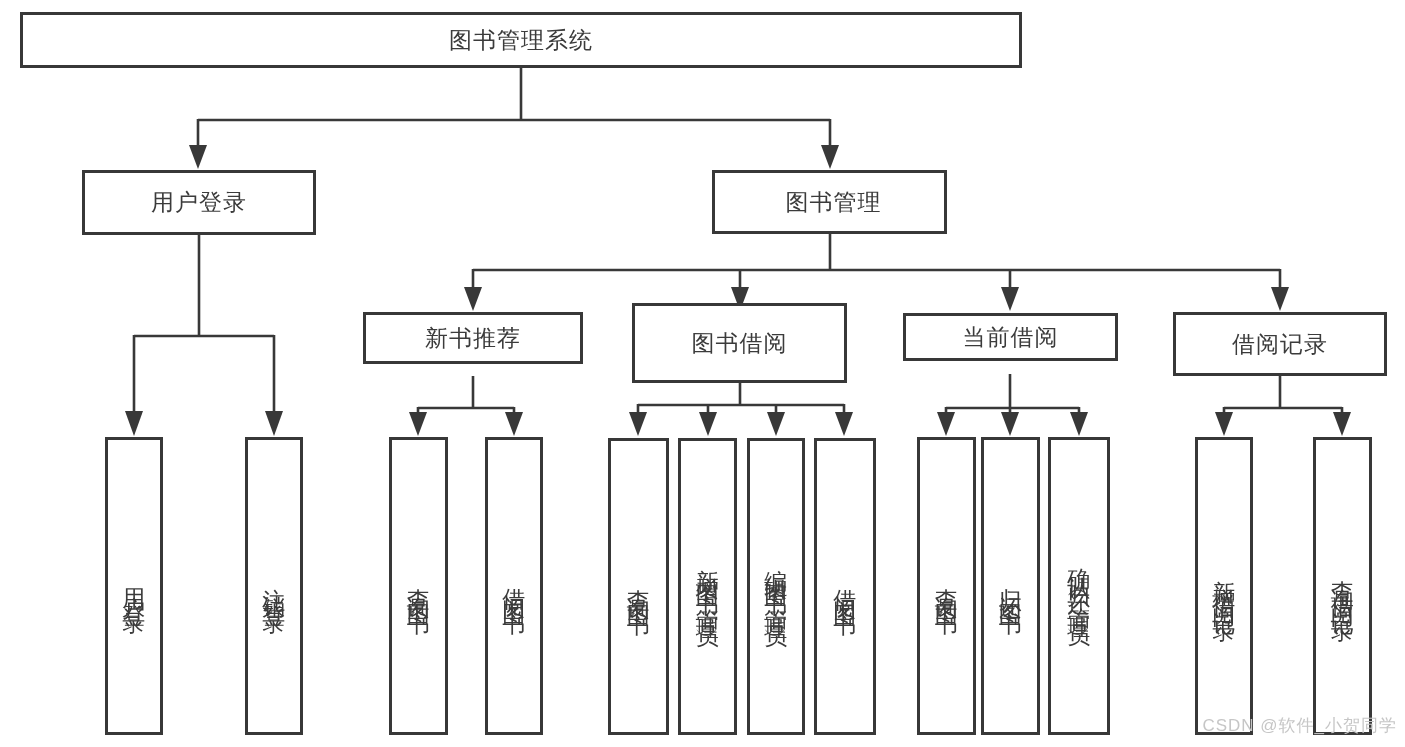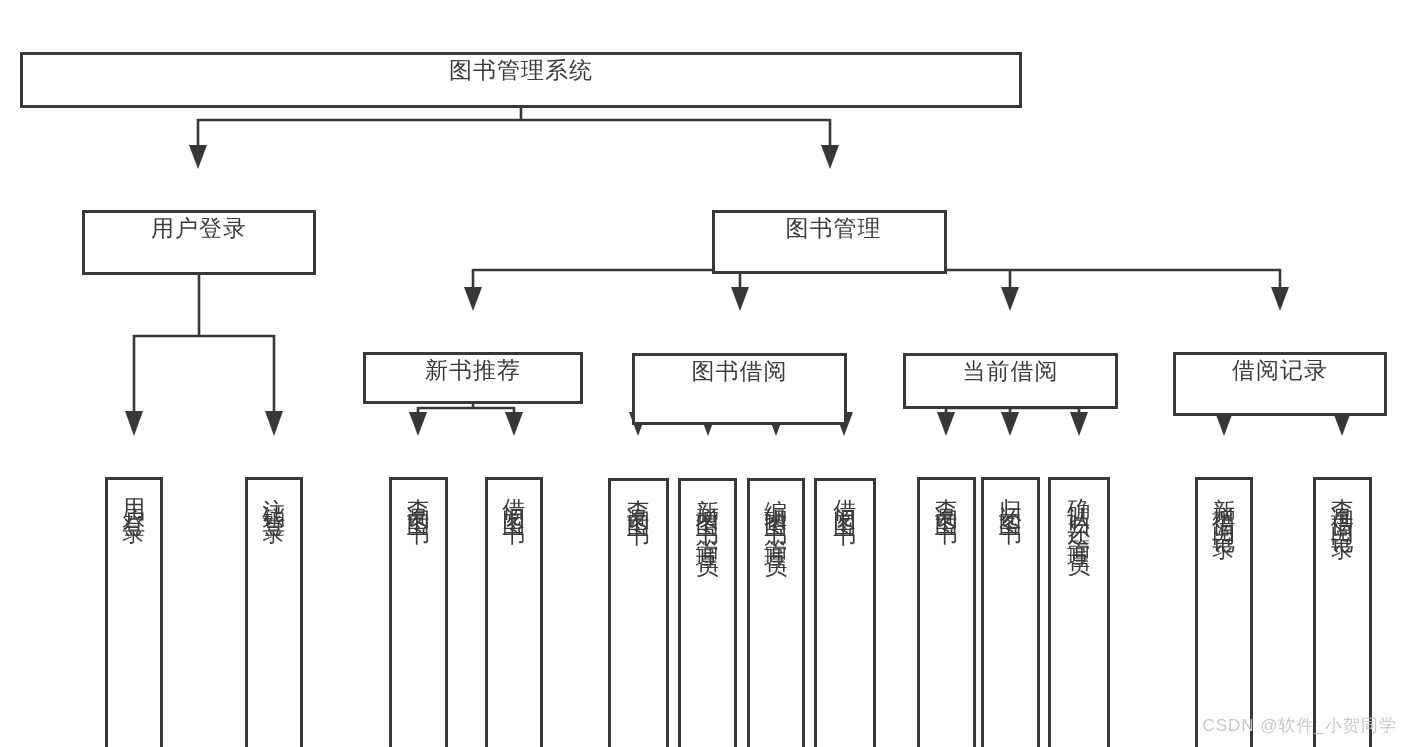--- a/index.html
+++ b/index.html
@@ -19,23 +19,23 @@
   }
   svg.wires { position: absolute; left: 0; top: 0; width: 1405px; height: 747px; }
   svg.wires path { stroke: var(--line); stroke-width: 2.6; fill: none; }
   svg.wires polygon { fill: var(--line); stroke: none; }
   .box {
     position: absolute;
     box-sizing: border-box;
     border: 3px solid var(--line);
     background: var(--background);
     display: flex;
+    align-items: center;
     justify-content: center;
     color: var(--text);
-    margin-top: 40px;
   }
   .h-label {
     font-size: 23px;
     letter-spacing: 1px;
     white-space: nowrap;
   }
   .leaf .v-label {
     writing-mode: vertical-lr;
     text-orientation: mixed;
     font-size: 23px;
@@ -135,24 +135,24 @@
   <div class="box" style="left:82px; top:170px; width:234px; height:65px;">
     <span class="h-label">用户登录</span>
   </div>
   <div class="box" style="left:712px; top:170px; width:235px; height:64px;padding-left:8px;">
     <span class="h-label">图书管理</span>
   </div>
 
   <div class="box" style="left:363px; top:312px; width:220px; height:52px;">
     <span class="h-label">新书推荐</span>
   </div>
-  <div class="box" style="left:632px; top:313px; width:215px; height:72px;">
+  <div class="box" style="left:632px; top:303px; width:215px; height:80px;">
     <span class="h-label">图书借阅</span>
   </div>
-  <div class="box" style="left:903px; top:313px; width:215px; height:56px;">
+  <div class="box" style="left:903px; top:313px; width:215px; height:48px;">
     <span class="h-label">当前借阅</span>
   </div>
   <div class="box" style="left:1173px; top:312px; width:214px; height:64px;">
     <span class="h-label">借阅记录</span>
   </div>
 
   <div class="box leaf" style="left:105px; top:437px; width:58px; height:298px;">
     <span class="v-label">用户登录</span>
   </div>
   <div class="box leaf" style="left:245px; top:437px; width:58px; height:298px;">

